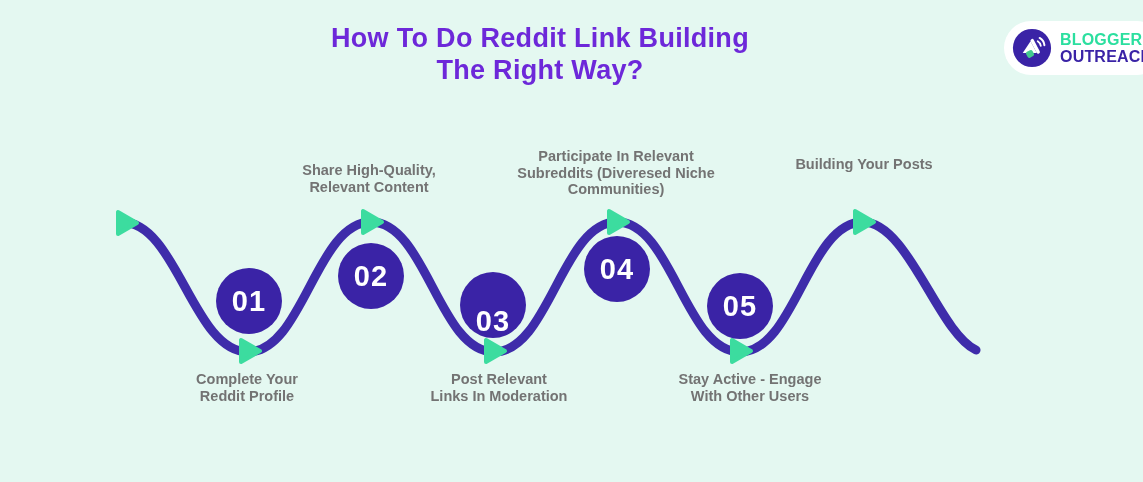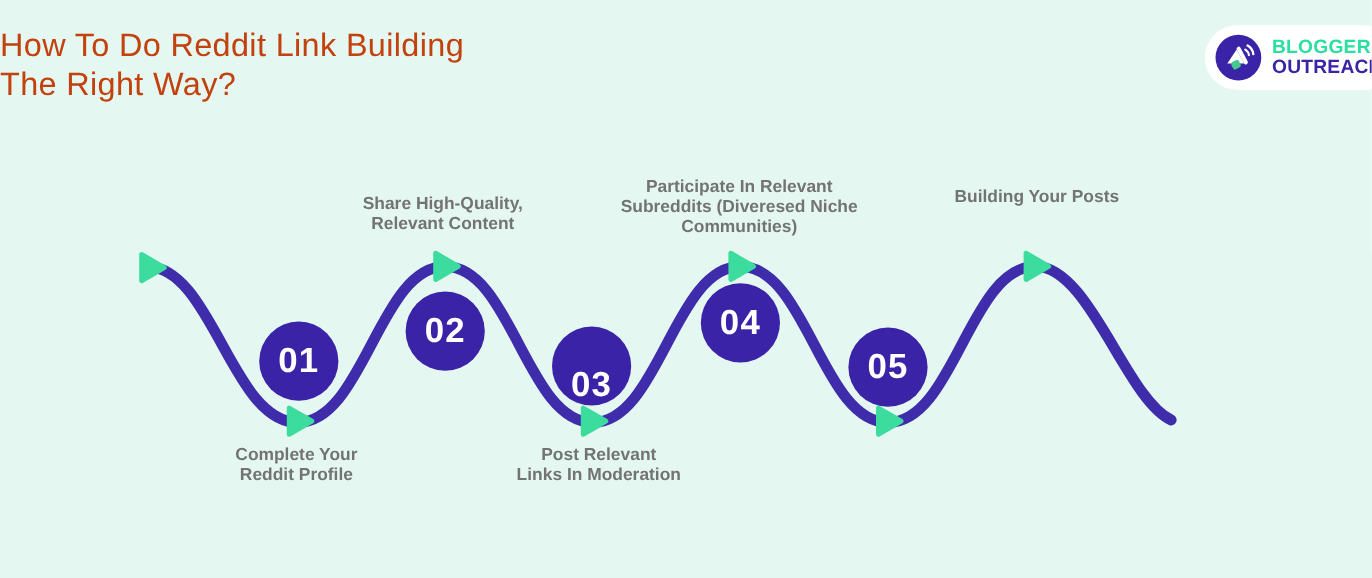--- a/index.html
+++ b/index.html
@@ -3,21 +3,21 @@
 <meta charset="utf-8">
 <style>
   html,body{margin:0;padding:0;}
   body{font-family:"Liberation Sans",sans-serif;}
   .canvas{
     position:relative;width:1143px;height:482px;
     background:#e4f8f1;overflow:hidden;
   }
   .title{
     position:absolute;left:0;top:22px;width:1080px;
-    text-align:left;color:#c2410c;font-weight:400;
+    text-align:center;color:#6d28d9;font-weight:700;
     font-size:27px;line-height:32px;letter-spacing:.3px;
   }
   .wave-svg{position:absolute;left:0;top:0;}
   .step-circle{
     position:absolute;width:66px;height:66px;border-radius:50%;
     background:#3a23a6;color:#ffffff;display:flex;
     align-items:center;justify-content:center;
     font-size:29px;font-weight:700;letter-spacing:1px;
   }
   .step-label{
@@ -115,15 +115,17 @@
 
   <div class="step-label l1">Complete Your
 Reddit Profile</div>
   <div class="step-label l2">Share High-Quality,
 Relevant Content</div>
   <div class="step-label l3">Post Relevant
 Links In Moderation</div>
   <div class="step-label l4">Participate In Relevant
 Subreddits (Diveresed Niche
 Communities)</div>
+  <div class="step-label l5">Stay Active - Engage
+With Other Users</div>
   <div class="step-label l6">Building Your Posts</div>
 
 </div>
 
 </body></html>

